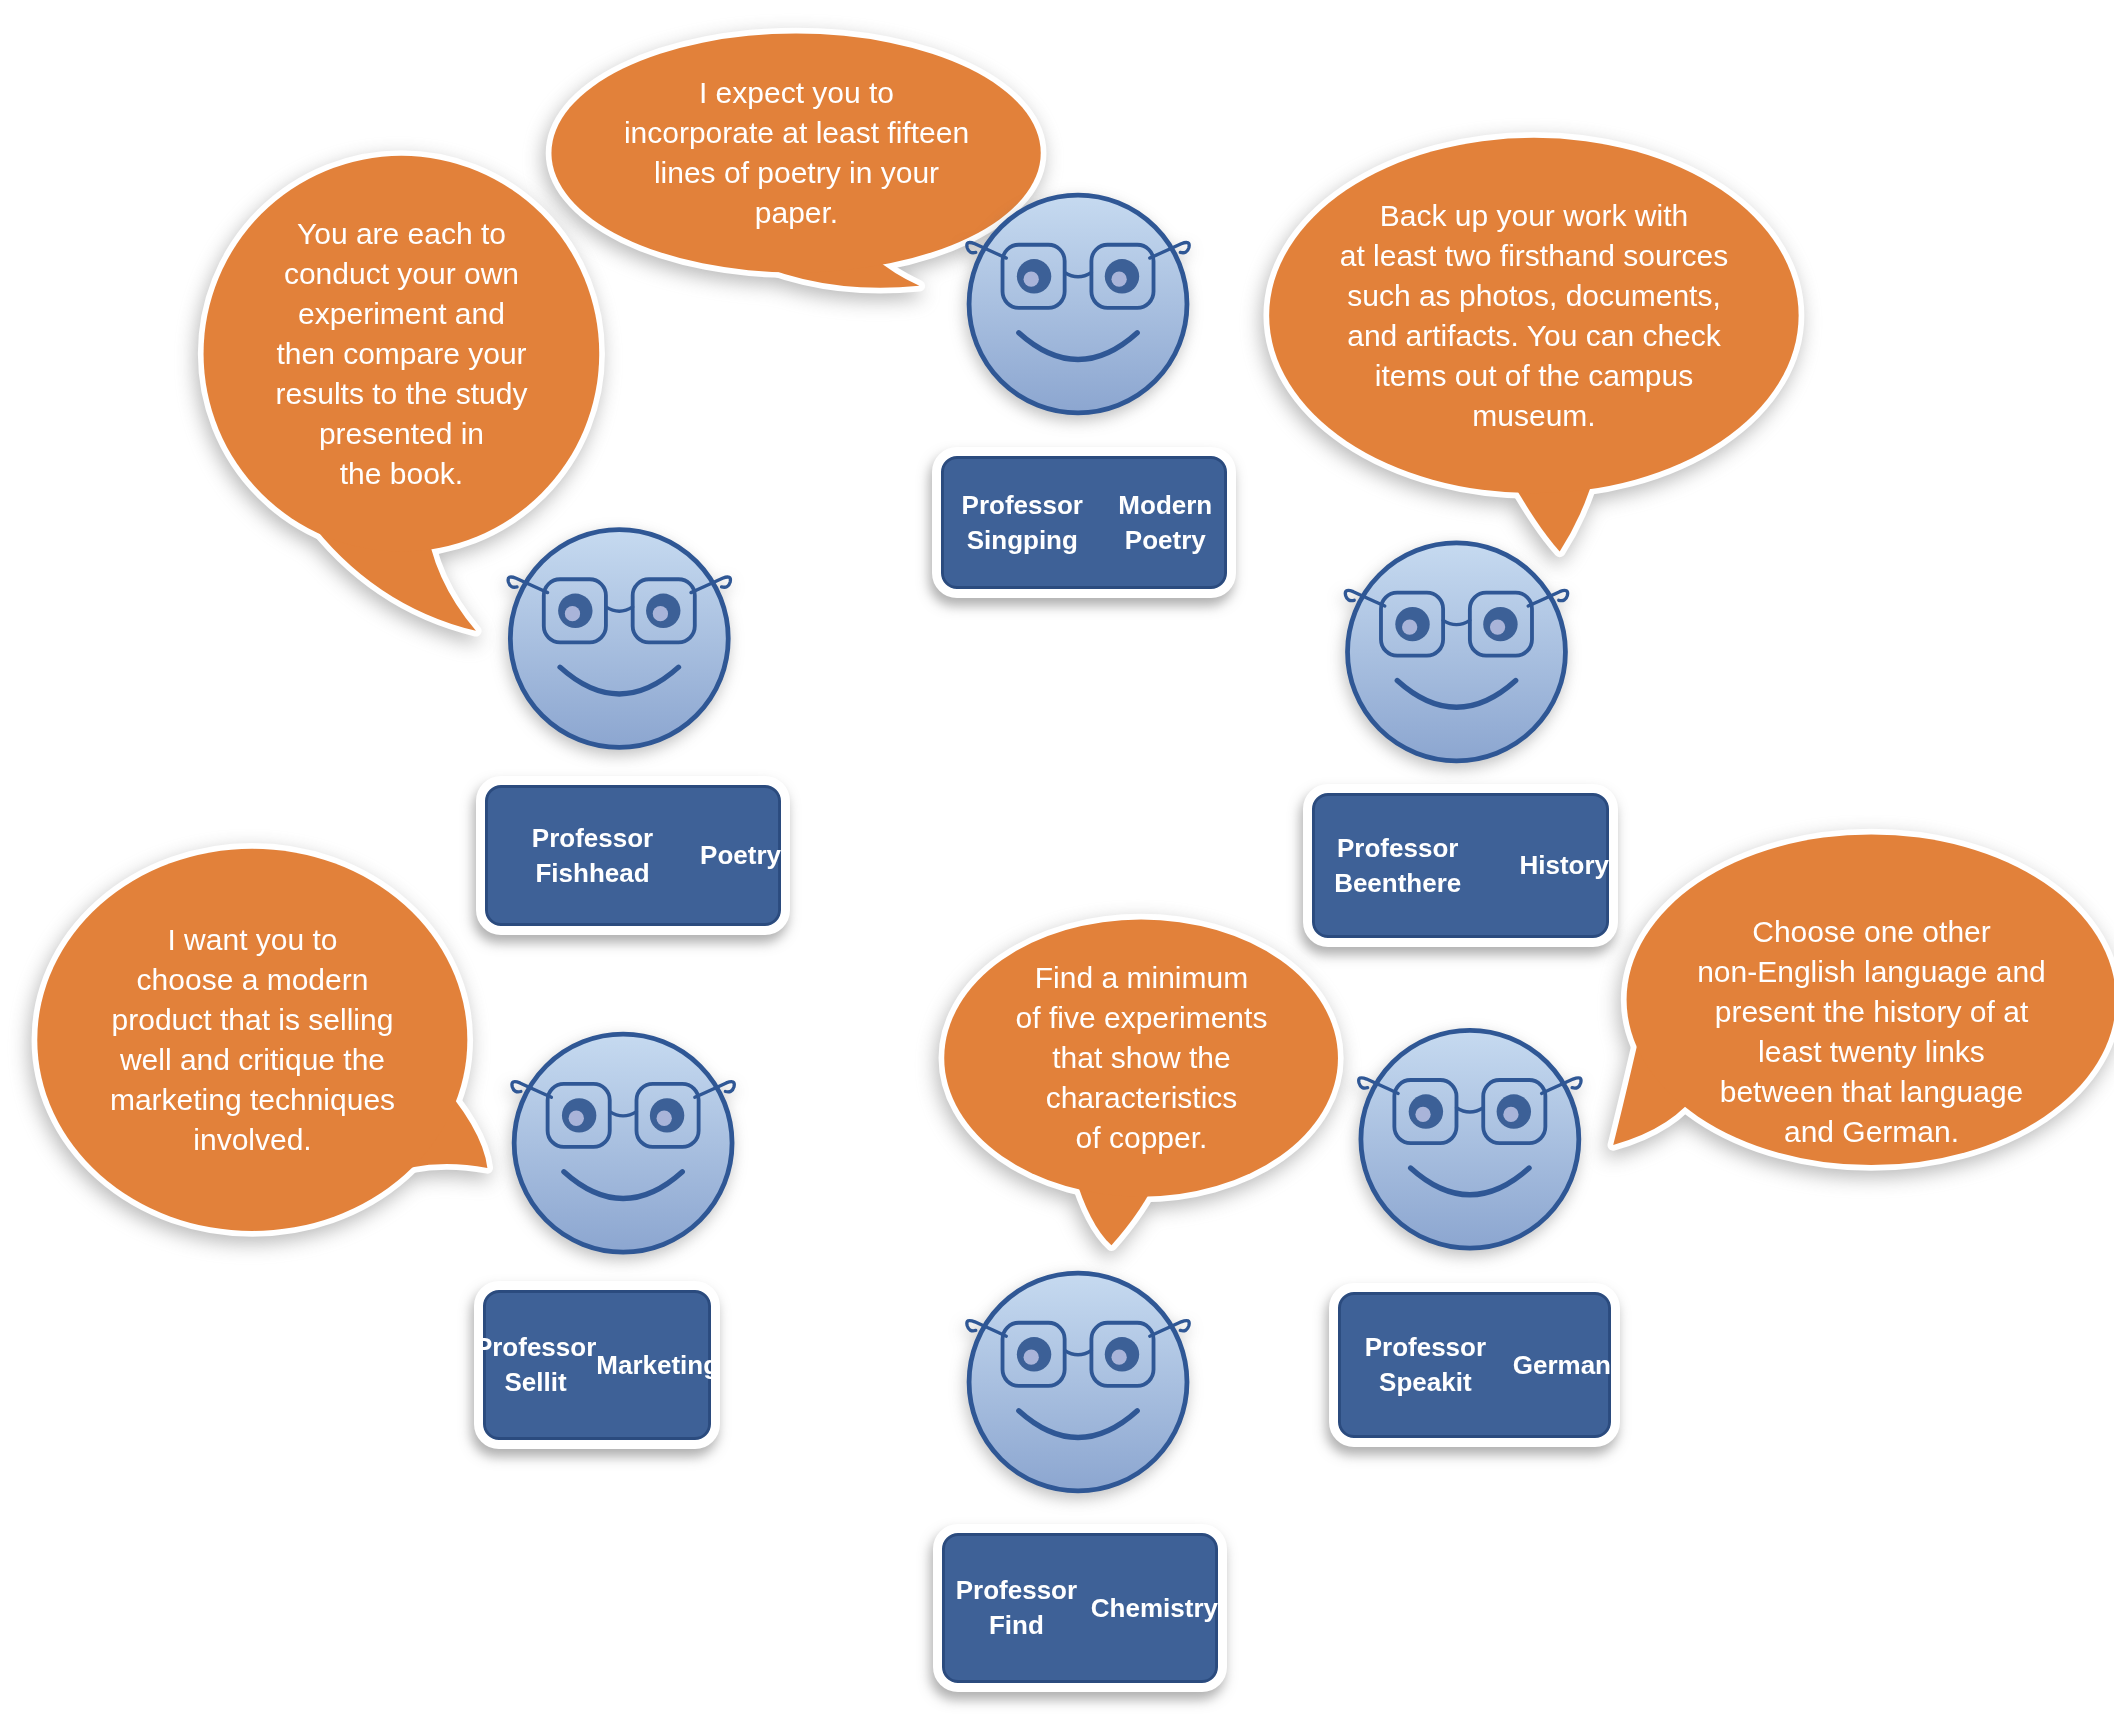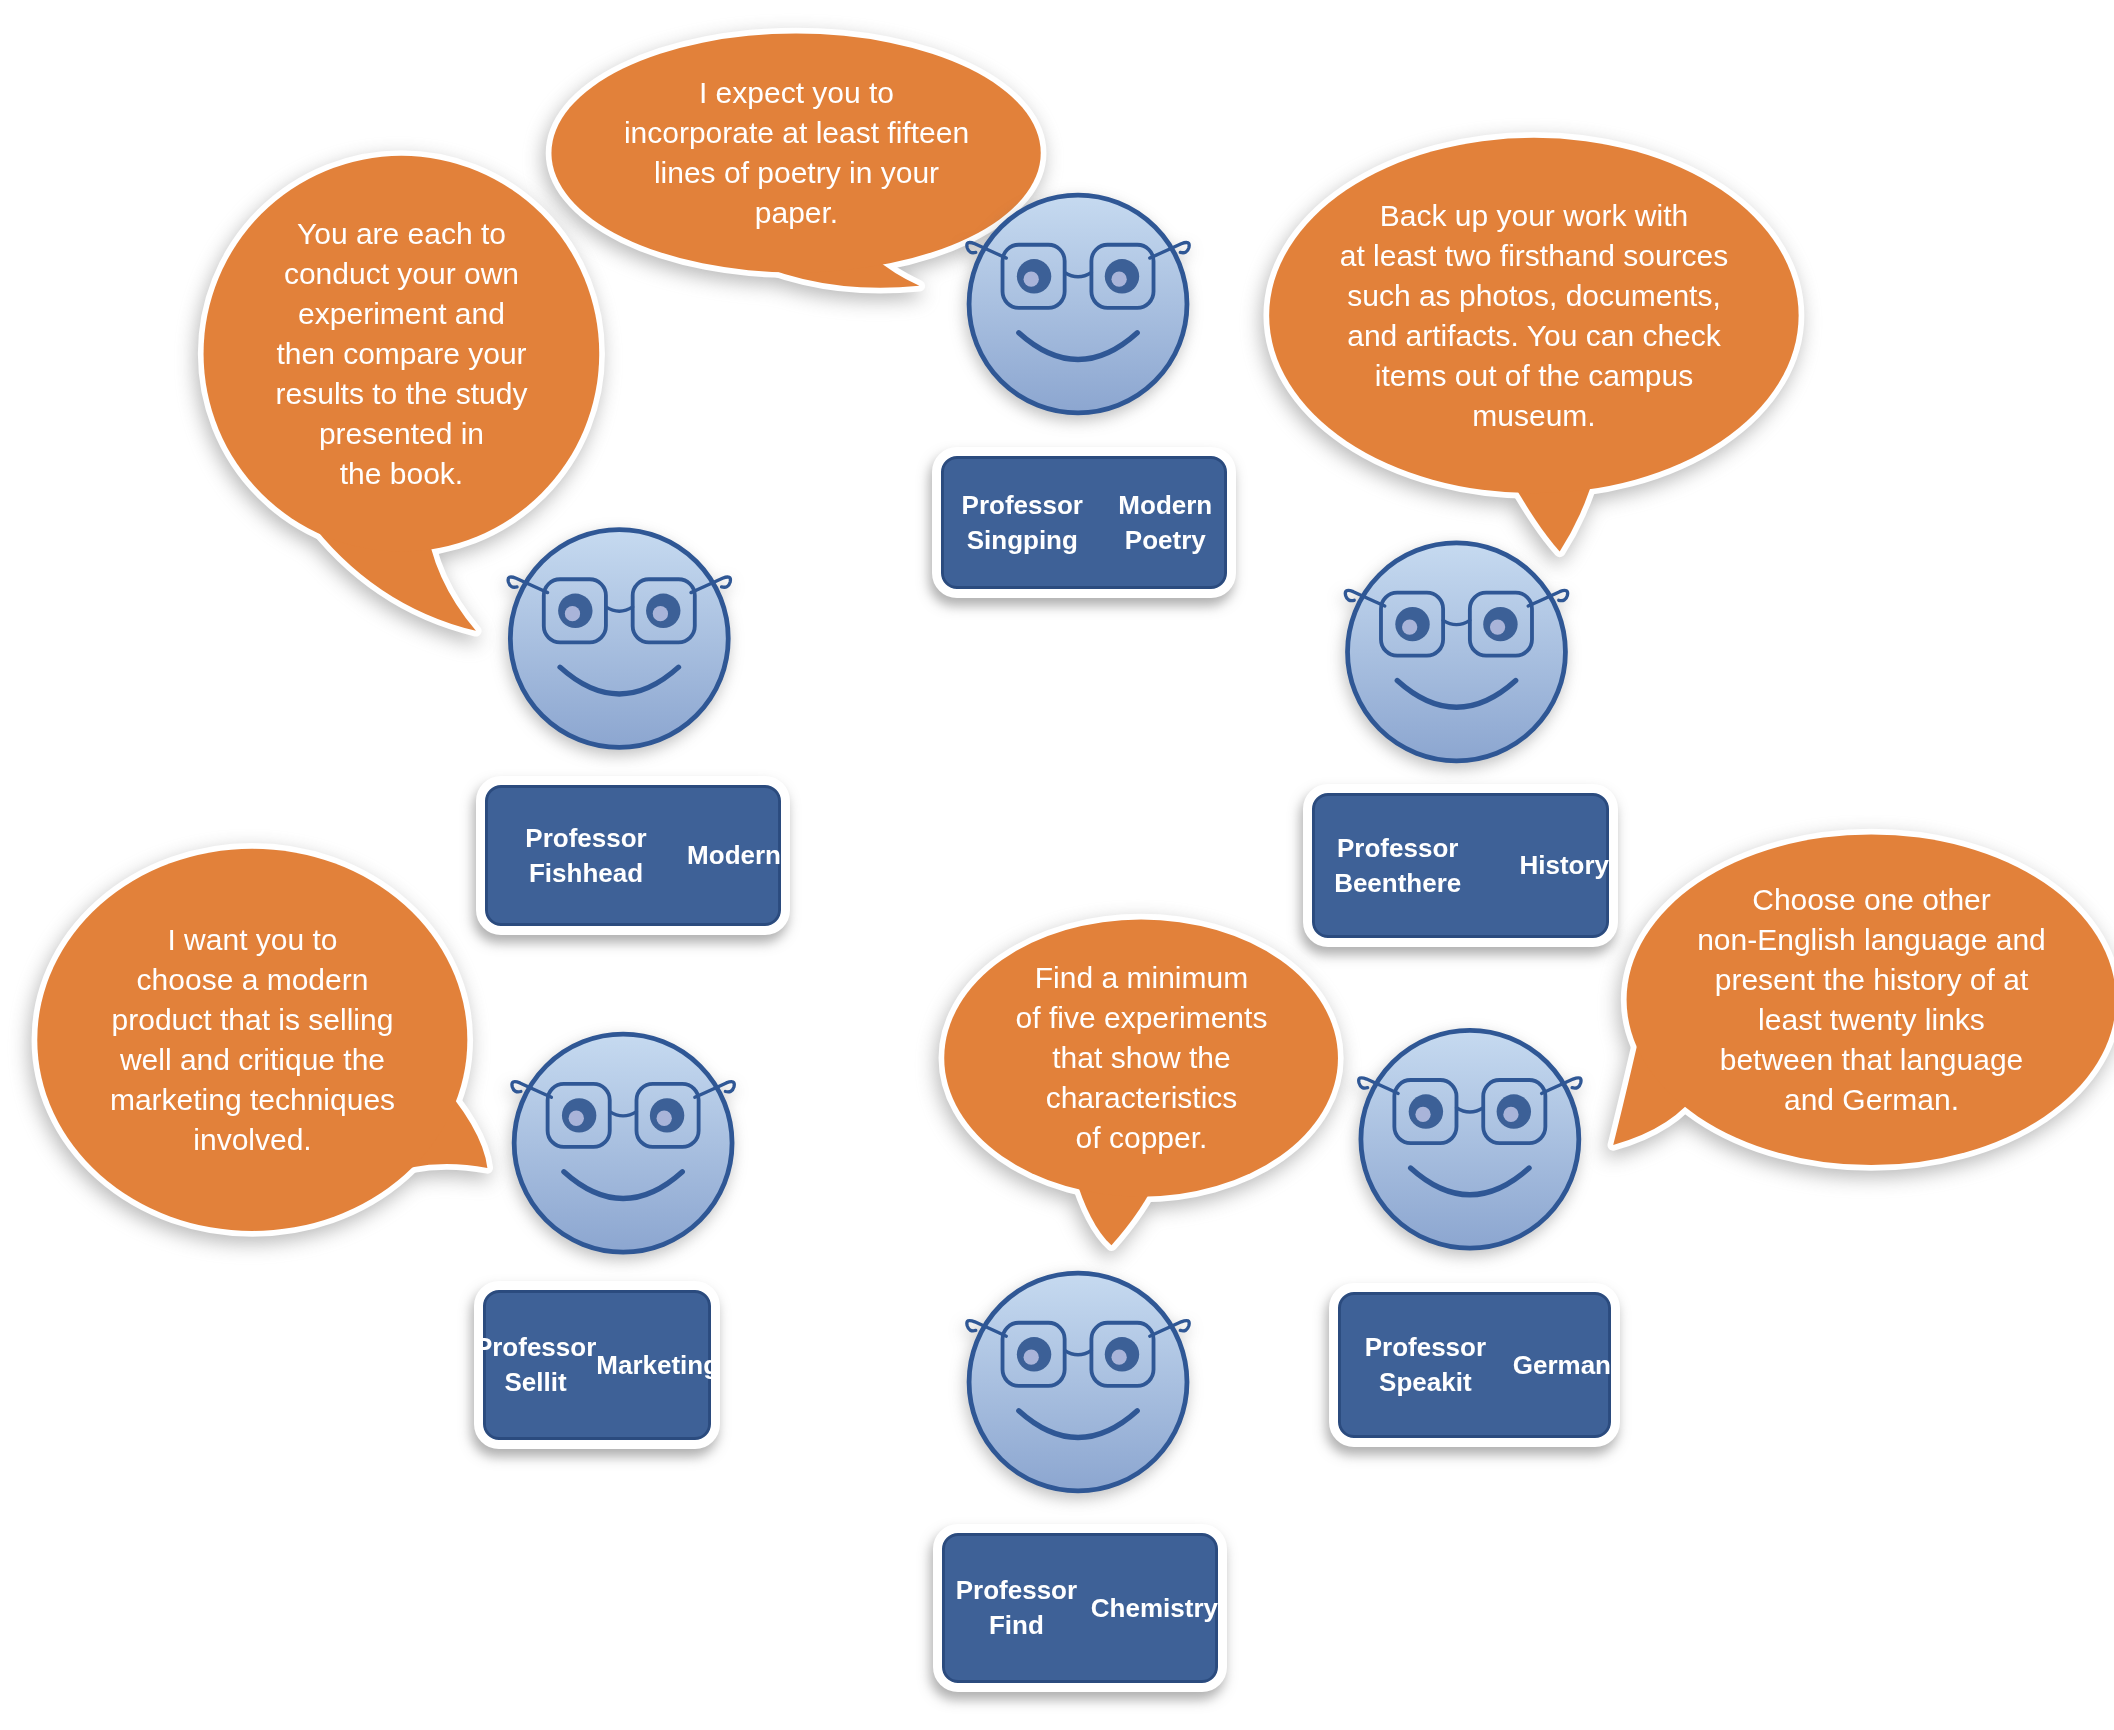--- a/index.html
+++ b/index.html
@@ -30,21 +30,21 @@
   .quote {
     position:absolute; display:flex; align-items:center; justify-content:center;
     text-align:center; white-space:pre; color:var(--text-white);
     font-size:30px; line-height:40px;
   }
   .q-singping  { left:567px;  top:40px;   width:459px; height:226px; }
   .q-fishhead  { left:201px;  top:156px;  width:401px; height:396px; }
   .q-beenthere { left:1295px; top:136px;  width:478px; height:359px; }
   .q-sellit    { left:52px;   top:860px;  width:401px; height:359px; }
   .q-poof      { left:960px; top:928px;  width:363px; height:260px; }
-  .q-speakit   { left:1642px; top:842px;  width:459px; height:315px; }
+  .q-speakit   { left:1642px; top:874px;  width:459px; height:315px; }
 
   
   .plate {
     position:absolute; box-sizing:border-box;
     background:var(--plate-blue);
     border:9.6px solid #fff; border-radius:25px;
     box-shadow:-2.9px 7.6px 11.5px rgba(100,100,100,0.5), inset 0 0 0 2.9px var(--plate-border-inner);
     display:flex; align-items:center; justify-content:center;
     text-align:center; color:var(--text-white); font-weight:bold;
     font-size:26px; line-height:35px;
@@ -166,21 +166,21 @@
 least twenty links
 between that language
 and German.</div>
 
   <div class="plate p-singping">
     <div>Professor Singping</div>
     <div>Modern Poetry</div>
   </div>
   <div class="plate p-fishhead">
     <div>Professor Fishhead</div>
-    <div>Modern</div>
+    <div>Poetry</div>
   </div>
   <div class="plate p-beenthere">
     <div>Professor Beenthere</div>
     <div>History</div>
   </div>
   <div class="plate p-sellit">
     <div>Professor Sellit</div>
     <div>Marketing</div>
   </div>
   <div class="plate p-poof">

